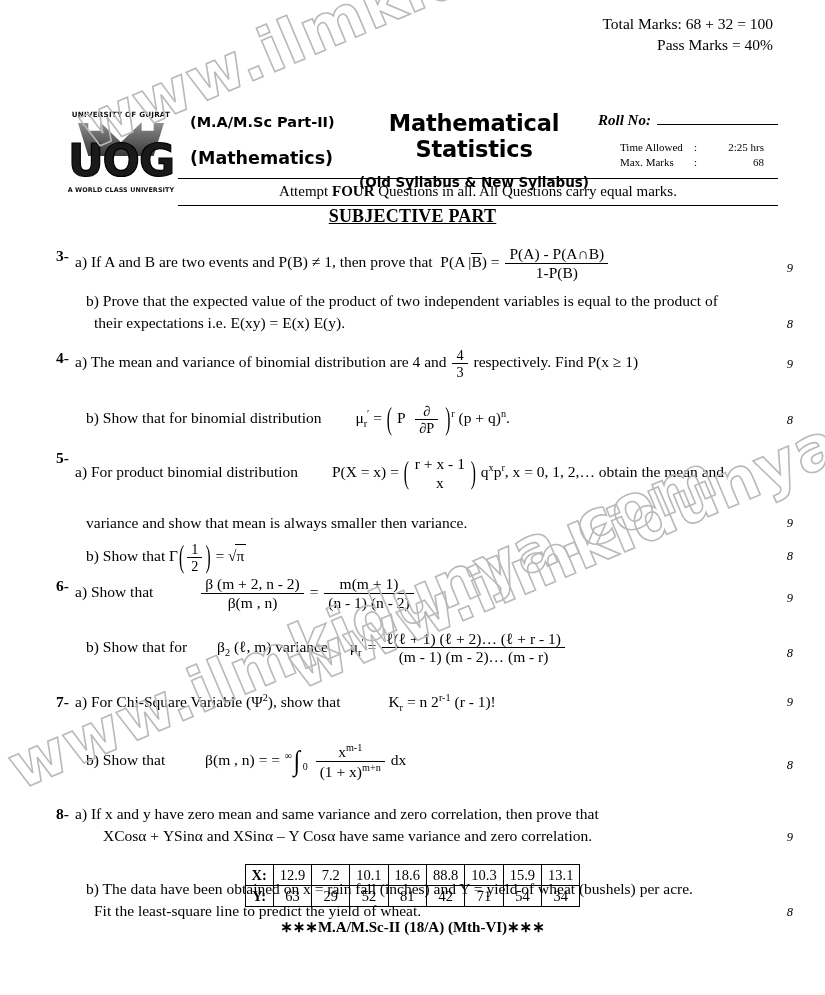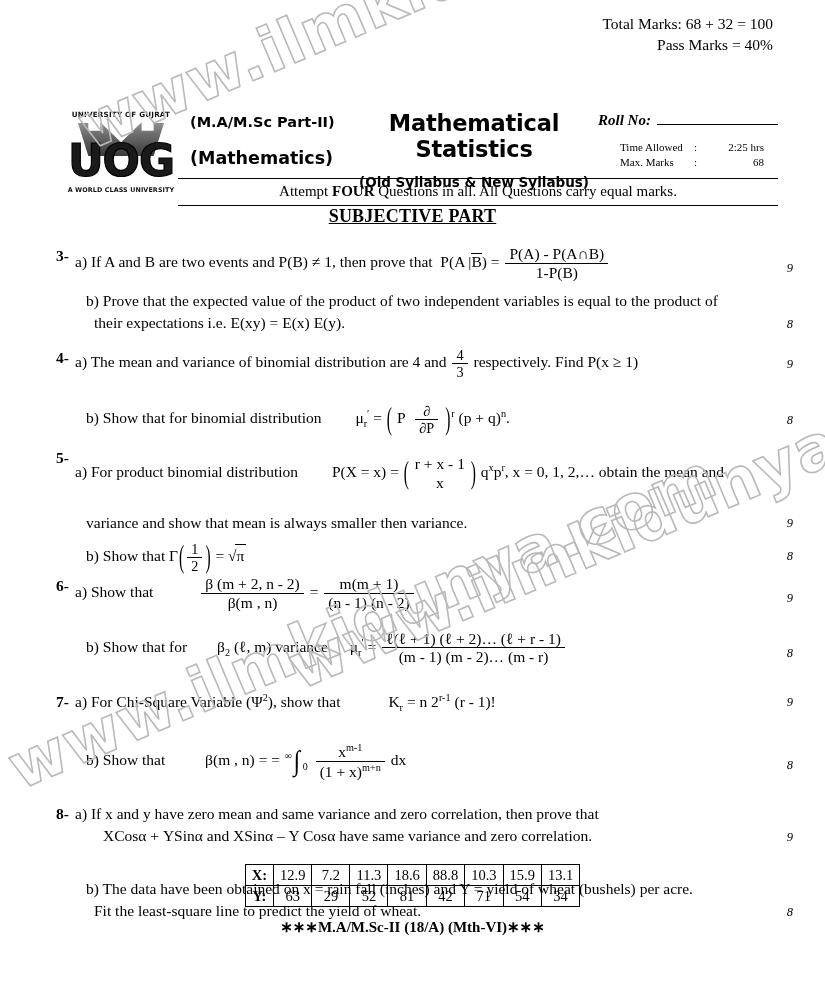--- a/index.html
+++ b/index.html
@@ -530,21 +530,21 @@
 
 </div>
 
 <div id="data-table-wrap">
   <table id="data-table">
     <tbody>
       <tr>
         <td class="rowhead">X:</td>
         <td>12.9</td>
         <td>7.2</td>
-        <td>11.3</td>
+        <td>10.1</td>
         <td>18.6</td>
         <td>88.8</td>
         <td>10.3</td>
         <td>15.9</td>
         <td>13.1</td>
       </tr>
       <tr>
         <td class="rowhead">Y:</td>
         <td>63</td>
         <td>29</td>

